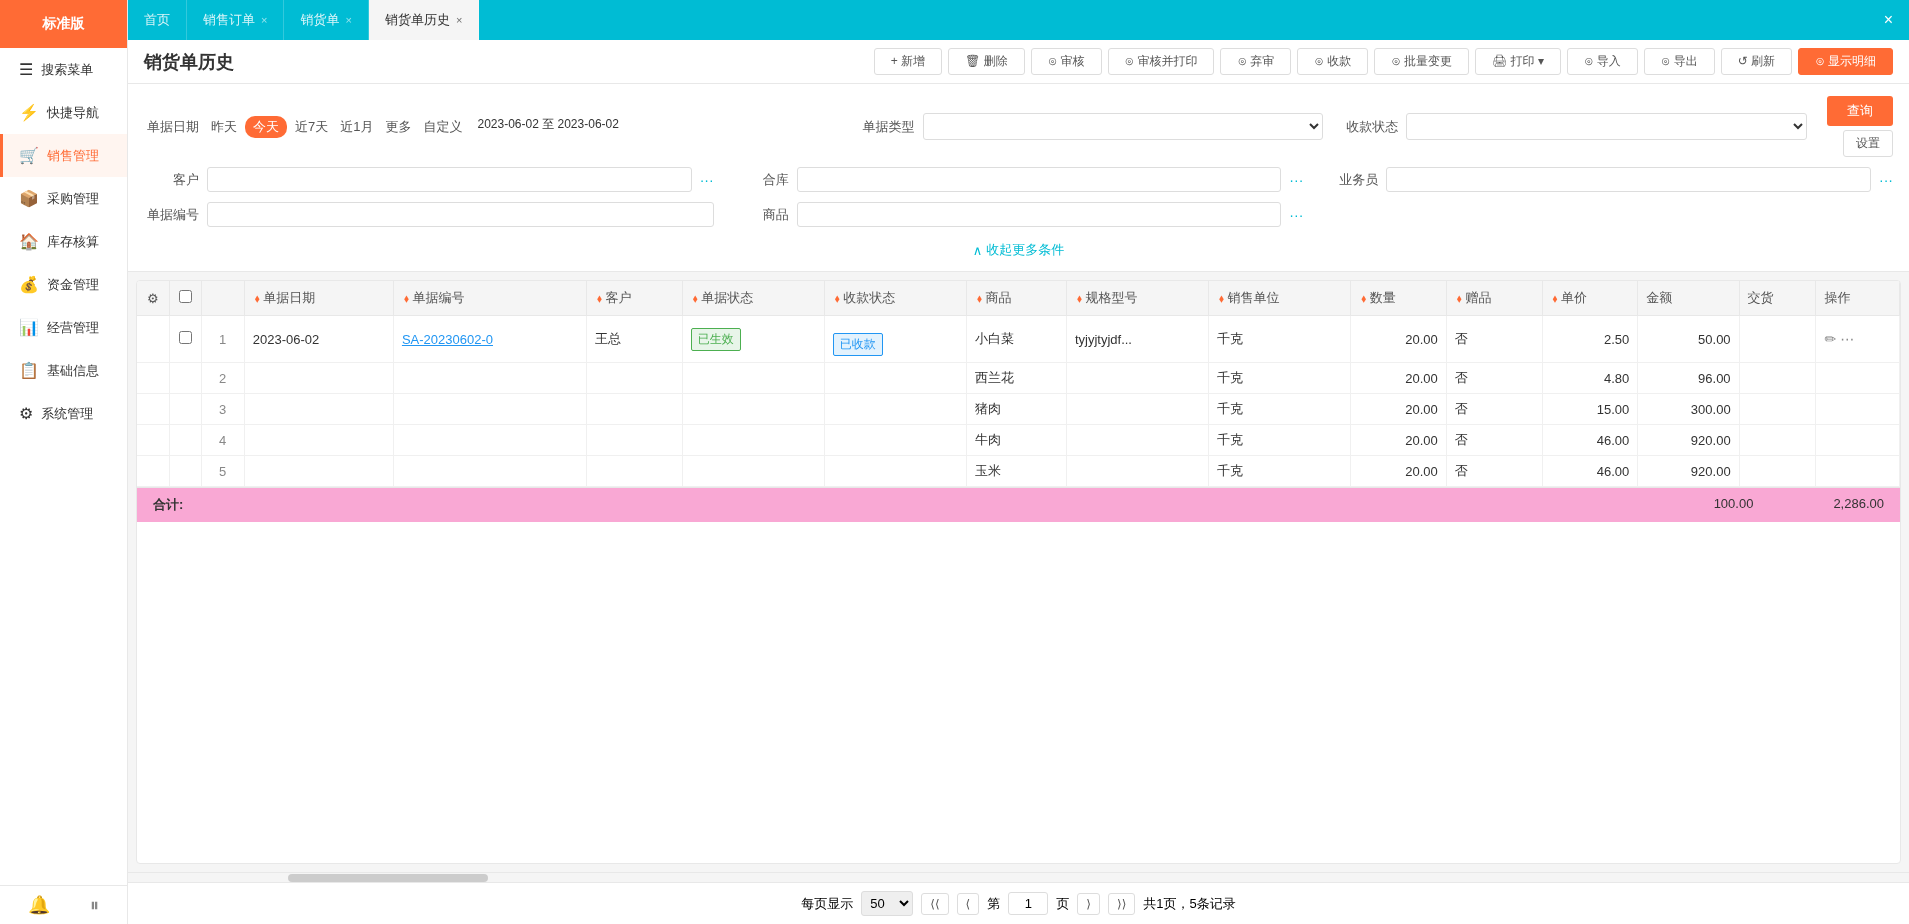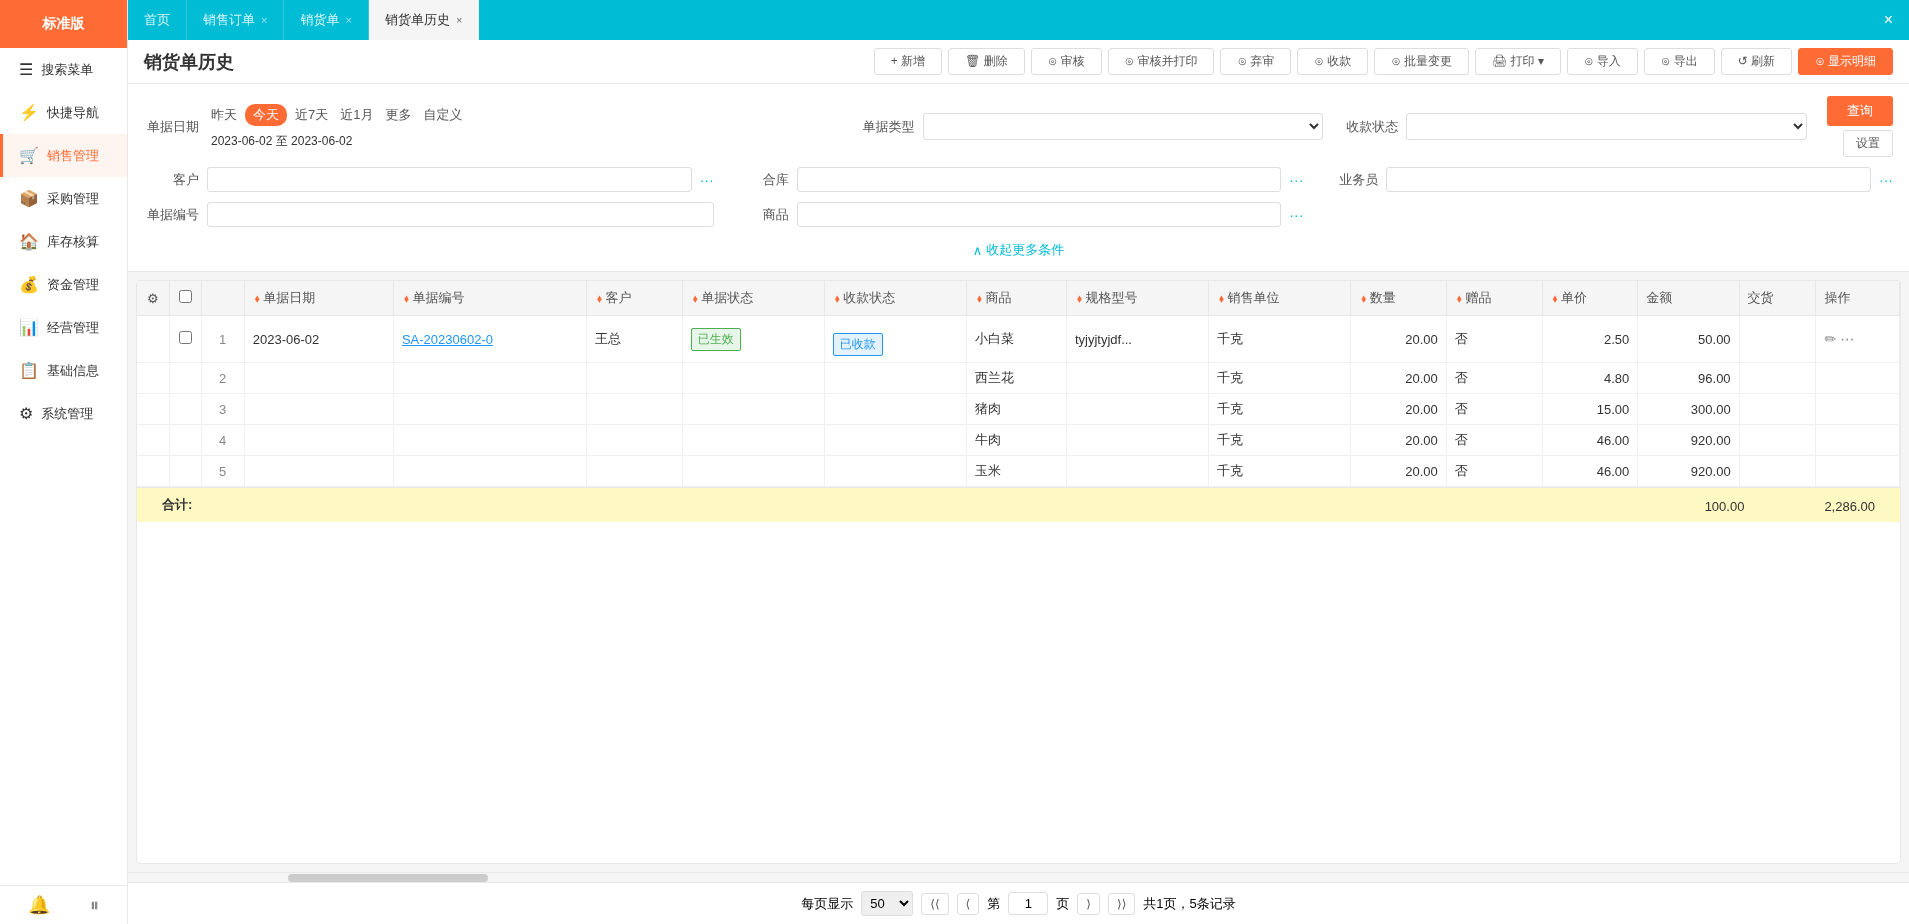--- a/index.html
+++ b/index.html
@@ -288,25 +288,25 @@
     .status-paid { background: #e3f2fd; color: #2196f3; border: 1px solid #2196f3; margin-top: 11px; }
     .link-text { color: #2196f3; text-decoration: underline; cursor: pointer; }
     .action-icons { display: flex; gap: 4px; }
     .action-icon { color: #888; cursor: pointer; font-size: 14px; }
     .settings-icon-cell { width: 32px; text-align: center; }
     .checkbox-cell { width: 32px; text-align: center; }
     .row-num { color: #888; text-align: center; }
 
     
     .table-footer {
-      background: #fef9c3;
+      background: #f9a8d4;
       border-top: 1px solid #e8e8e8;
-      padding: 8px 25px;
-      display: flex;
-      align-items: flex-end;
+      padding: 8px 16px;
+      display: flex;
+      align-items: flex-start;
       color: #333;
       font-size: 13px;
     }
     .footer-label { font-weight: bold; margin-right: 16px; }
     .footer-total { margin-left: auto; display: flex; gap: 80px; }
 
     
     .pagination {
       display: flex;
       align-items: center;
@@ -446,21 +446,21 @@
         <button class="toolbar-btn">⊙ 导出</button>
         <button class="toolbar-btn">↺ 刷新</button>
         <button class="toolbar-btn orange">⊙ 显示明细</button>
       </div>
     </div>
 
     <div class="filter-area">
       <div class="filter-row">
         <div class="filter-group" style="flex:1.5;">
           <span class="filter-label">单据日期</span>
-          <div style="display:flex;flex-direction:column;gap:7px;">
+          <div style="display:flex;flex-direction:row;gap:7px;">
             <div class="date-shortcuts">
               <span class="date-shortcut">昨天</span>
               <span class="date-shortcut active">今天</span>
               <span class="date-shortcut">近7天</span>
               <span class="date-shortcut">近1月</span>
               <span class="date-shortcut">更多</span>
               <span class="date-shortcut">自定义</span>
             </div>
             <span class="date-value">2023-06-02 至 2023-06-02</span>
           </div>

